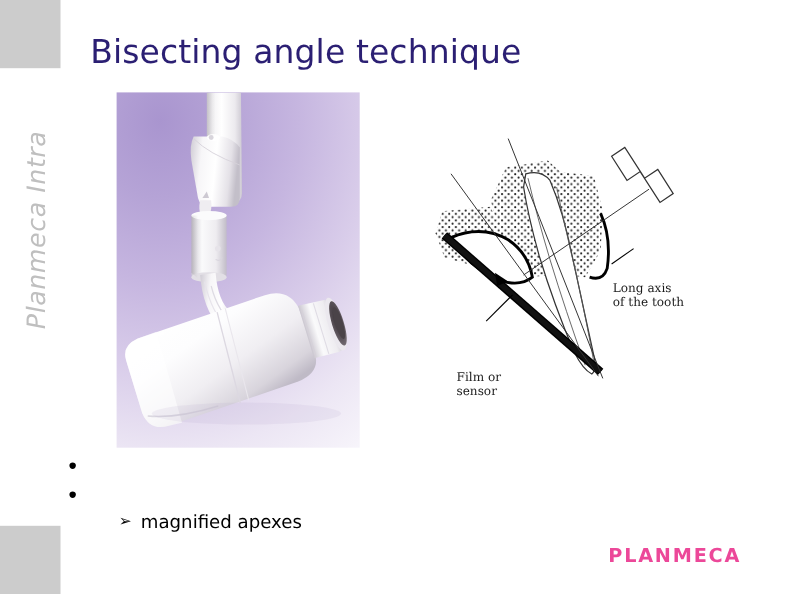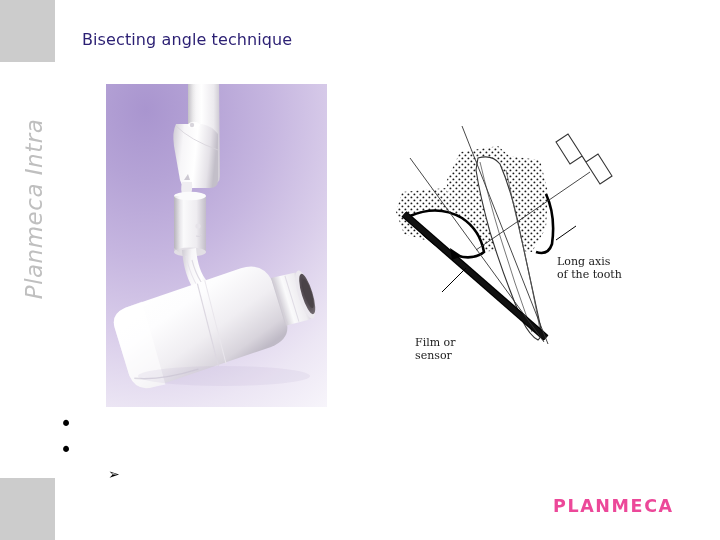--- a/index.html
+++ b/index.html
@@ -48,21 +48,21 @@
     color: #bfbfbf;
     white-space: nowrap;
   }
 
   
   #page-title {
     position: absolute;
     left: 82px;
     top: 30px;
     font-family: "DejaVu Sans", sans-serif;
-    font-size: 16px;
+    font-size: 30px;
     color: #2b1f73;
     letter-spacing: 0.1px;
     white-space: nowrap;
     text-align: right;
   }
 
   
   #photo-frame {
     position: absolute;
     left: 106px;
@@ -299,16 +299,17 @@
 
 <div id="bullet-list">
   <div class="bullet-row level1">
     <span class="bullet-marker">•</span>
   </div>
   <div class="bullet-row level1">
     <span class="bullet-marker">•</span>
   </div>
   <div class="bullet-row level2">
     <span class="bullet-marker">➢</span>
+    <span class="bullet-text">magnified apexes</span>
   </div>
 </div>
 
 <div id="brand-logo">PLANMECA</div>
 
 </body></html>

